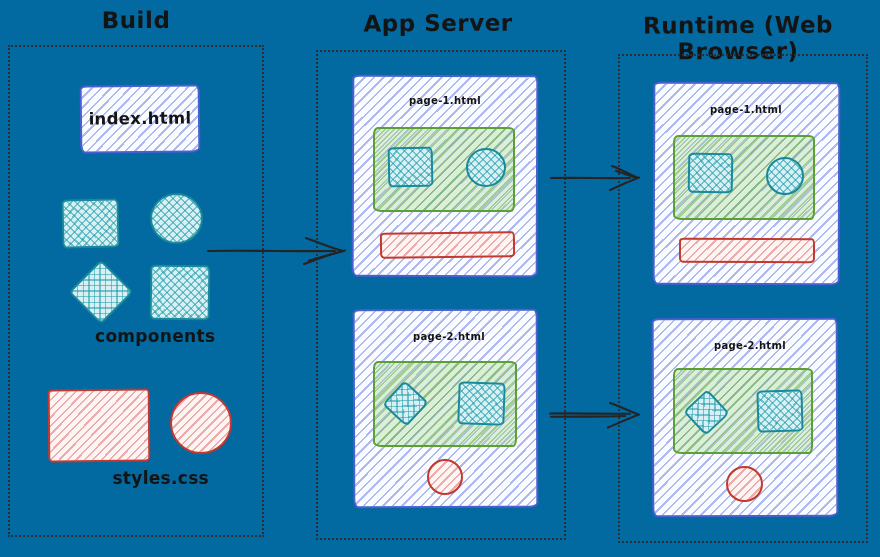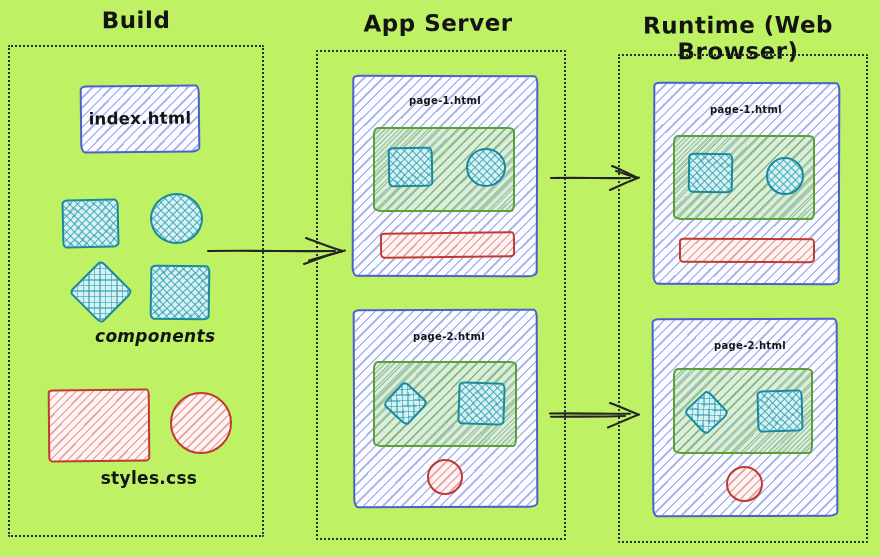--- a/index.html
+++ b/index.html
@@ -1,18 +1,18 @@
 <!DOCTYPE html>
 <html><head>
 <meta charset="utf-8">
 <style>
   * { margin:0; padding:0; box-sizing:border-box; }
   html,body { background:#ffffff; }
   .canvas {
-    position:relative; width:880px; height:557px; background:#bef264; overflow:hidden;
+    position:relative; width:880px; height:557px; background:#0369a1; overflow:hidden;
     font-family:"DejaVu Sans", sans-serif; color:#141414;
   }
   .title {
     position:absolute; text-align:center; font-size:23px; font-weight:bold;
     letter-spacing:.5px; color:#141414; transform:rotate(-.3deg);
   }
   .dotted {
     position:absolute; border:2.5px dotted #2e2e2e; border-radius:2px; background:transparent;
   }
   
@@ -76,25 +76,25 @@
   <div class="dotted" style="left:618px; top:54px; width:250px; height:489px;"></div>
 
   <div class="blue-hatch" style="left:80px; top:85px; width:120px; height:68px; transform:rotate(-.6deg);">
     <div class="inbox-label" style="left:0; right:0; top:22px; font-size:16.5px;">index.html</div>
   </div>
 
   <div class="teal-shape" style="left:62px; top:199px; width:57px; height:49px; transform:rotate(-1.2deg);"></div>
   <div class="teal-shape teal-circle" style="left:150px; top:193px; width:53px; height:51px;"></div>
   <div class="teal-shape" style="left:78px; top:269px; width:46px; height:46px; transform:rotate(45deg);"></div>
   <div class="teal-shape" style="left:150px; top:265px; width:60px; height:55px; transform:rotate(.8deg);"></div>
-  <div class="shape-label" style="left:95px; top:326px; width:120px;font-style:italic;">components</div>
+  <div class="shape-label" style="left:95px; top:326px; width:120px;">components</div>
 
   <div class="red-hatch" style="left:48px; top:389px; width:102px; height:73px; transform:rotate(-.5deg);"></div>
   <div class="red-hatch red-circle" style="left:170px; top:392px; width:62px; height:62px;"></div>
-  <div class="shape-label" style="left:89px; top:468px; width:120px;">styles.css</div>
+  <div class="shape-label" style="left:89px; top:468px; width:120px;text-align:right;">styles.css</div>
 
   <div class="blue-hatch" style="left:352px; top:75px; width:186px; height:202px; transform:rotate(.2deg);"></div>
   <div class="inbox-label" style="left:380px; top:95px; width:130px;">page-1.html</div>
   <div class="green-box" style="left:373px; top:127px; width:142px; height:85px;"></div>
   <div class="teal-shape" style="left:388px; top:147px; width:45px; height:40px; transform:rotate(-1deg);"></div>
   <div class="teal-shape teal-circle" style="left:466px; top:148px; width:40px; height:39px;"></div>
   <div class="red-hatch" style="left:380px; top:232px; width:135px; height:26px; transform:rotate(-.6deg);"></div>
 
   <div class="blue-hatch" style="left:353px; top:309px; width:185px; height:199px; transform:rotate(-.2deg);"></div>
   <div class="inbox-label" style="left:384px; top:331px; width:130px;">page-2.html</div>

